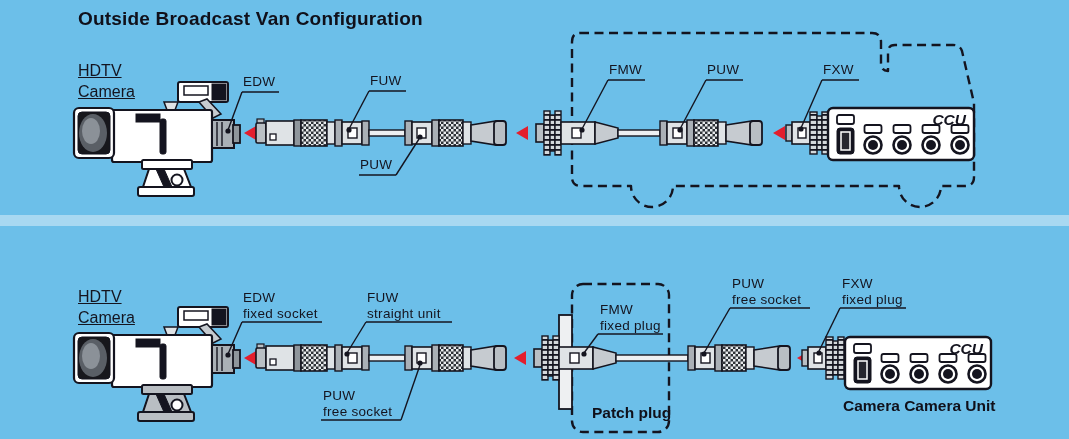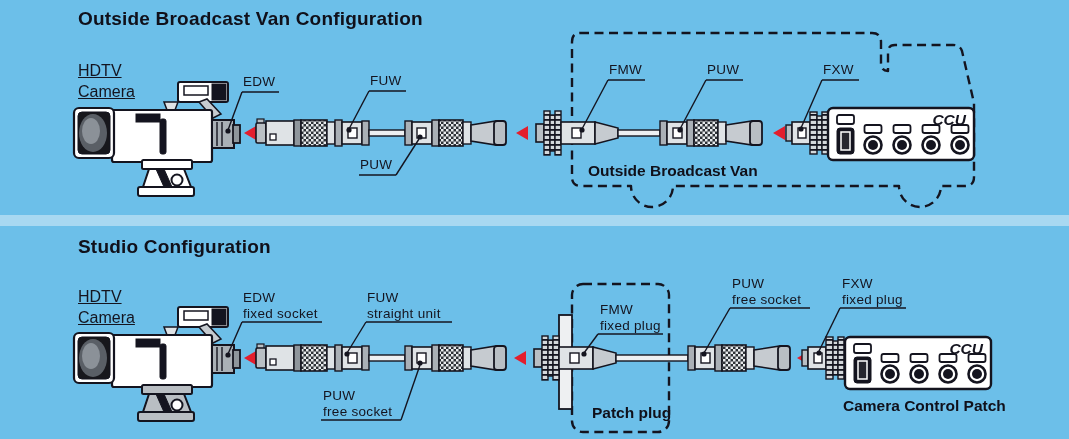--- a/index.html
+++ b/index.html
@@ -219,21 +219,20 @@
     <div class="hdtv" style="left:78px;top:60px">
       <div>HDTV</div>
       <div>Camera</div>
     </div>
     <div class="lbl" style="left:243px;top:74px">EDW</div>
     <div class="lbl" style="left:370px;top:73px">FUW</div>
     <div class="lbl" style="left:360px;top:157px">PUW</div>
     <div class="lbl" style="left:609px;top:62px">FMW</div>
     <div class="lbl" style="left:707px;top:62px">PUW</div>
     <div class="lbl" style="left:823px;top:62px">FXW</div>
-    <div class="cap" style="left:588px;top:162px">Outside Broadcast Van</div>
   </div>
 
   <div id="divider"></div>
 
   <div class="section" id="sec-studio">
     <svg class="drawing" width="1069" height="213" viewBox="0 0 1069 213">
 
       <rect x="572" y="58" width="97" height="148" rx="11" fill="none" stroke="#14141f" stroke-width="2.4" stroke-dasharray="9 5.5"></rect>
 
       <rect x="559" y="89" width="13" height="94" fill="#eef0f2" stroke="#14141f" stroke-width="1.8"></rect>
@@ -298,21 +297,20 @@
             <circle cx="704" cy="128" r="2.6" stroke="none"></circle>
         </g>
         <g>
           <line x1="840" y1="82" x2="906" y2="82"></line>
             <line x1="840" y1="82" x2="819" y2="125"></line>
             <circle cx="819" cy="127" r="2.6" stroke="none"></circle>
         </g>
       </g>
     </svg>
 
-    <div class="title" style="left:78px;top:10px">Studio Configuration</div>
     <div class="hdtv" style="left:78px;top:60px">
       <div>HDTV</div>
       <div>Camera</div>
     </div>
     <div class="lbl" style="left:243px;top:64px">
       <div>EDW</div>
       <div>fixed socket</div>
     </div>
     <div class="lbl" style="left:367px;top:64px">
       <div>FUW</div>
@@ -328,16 +326,16 @@
     </div>
     <div class="lbl" style="left:732px;top:50px">
       <div>PUW</div>
       <div>free socket</div>
     </div>
     <div class="lbl" style="left:842px;top:50px">
       <div>FXW</div>
       <div>fixed plug</div>
     </div>
     <div class="cap" style="left:592px;top:178px">Patch plug</div>
-    <div class="cap" style="left:843px;top:171px">Camera Control Patch</div>
+    <div class="cap" style="left:843px;top:171px">Camera Camera Unit</div>
   </div>
 
 </div>
 
 </body></html>

